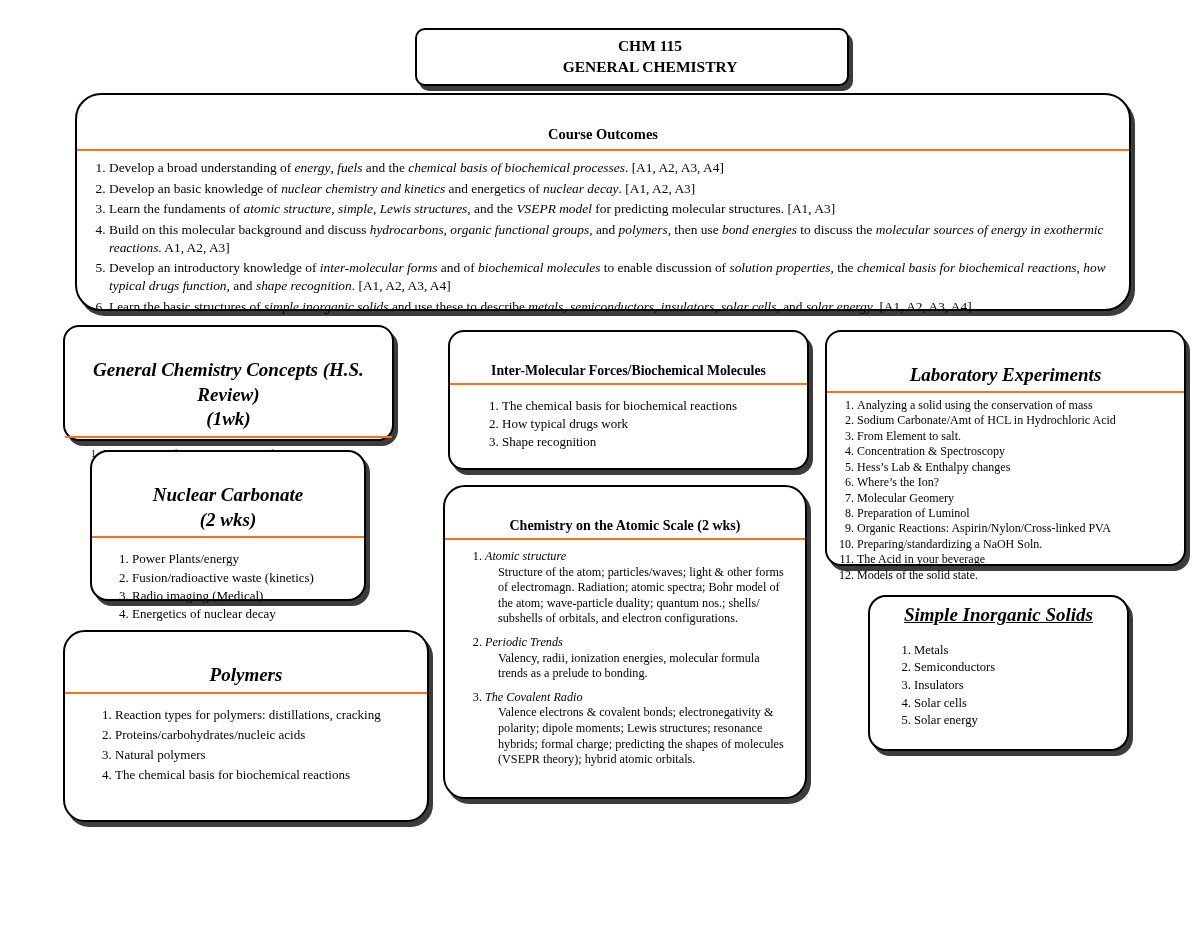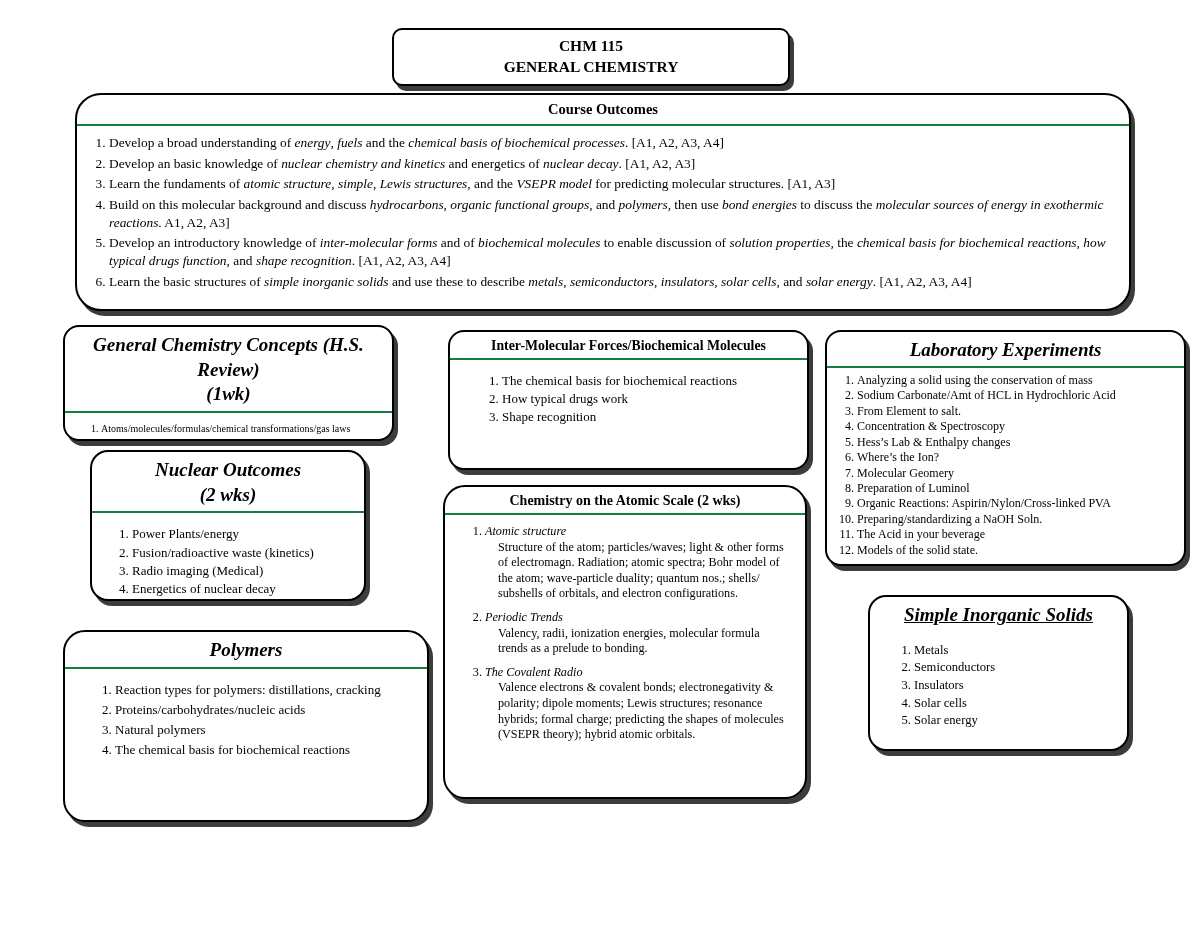--- a/index.html
+++ b/index.html
@@ -17,21 +17,21 @@
     background: #fff;
     border: 2px solid #000;
     box-shadow: 4px 5px 0 0 #3c3c3c;
   }
 
   .btitle {
     font-weight: bold;
     text-align: center;
     padding: 6px 10px 4px 10px;
   }
-  .ruled { border-bottom: 2px solid #15803d; }
+  .ruled { border-bottom: 2px solid #f97316; margin-top: 25px; }
 
   ol { margin: 0; padding: 0; list-style-position: outside; }
   li { margin: 0; }
 
   
   .chm-box { border-radius: 10px; }
   .chm-box .line { font-weight: bold; text-align: center; font-size: 15.5px; line-height: 1.35; }
   .chm-box .inner { padding-top: 6px; }
 
   
@@ -76,21 +76,21 @@
 
   .solids-box { border-radius: 18px; }
   .solids-box .btitle span { text-decoration: underline; }
   .solids-list { margin: 10px 6px 0 0; padding-left: 44px; font-size: 12.6px; line-height: 1.4; }
 </style>
 </head>
 <body>
 
 <div class="canvas">
 
-  <div class="box chm-box" style="left:392px; top:28px; width:394px; height:54px;">
+  <div class="box chm-box" style="left:415px; top:28px; width:394px; height:54px;padding-left:36px;">
     <div class="inner">
       <div class="line">CHM 115</div>
       <div class="line">GENERAL CHEMISTRY</div>
     </div>
   </div>
 
   <div class="box outcomes-box" style="left:75px; top:93px; width:1052px; height:214px;">
     <div class="btitle ruled">Course Outcomes</div>
     <ol class="outcomes-list">
         <li>Develop a broad understanding of <i>energy</i>, <i>fuels</i> and the <i>chemical basis of biochemical processes</i>.  [A1, A2, A3, A4]</li>
@@ -107,21 +107,21 @@
       <div>General Chemistry Concepts (H.S. Review)</div>
       <div class="sub">(1wk)</div>
     </div>
     <ol class="hs-list">
         <li>Atoms/molecules/formulas/chemical transformations/gas laws</li>
       </ol>
   </div>
 
   <div class="box nuclear-box" style="left:90px; top:450px; width:272px; height:147px;">
     <div class="btitle ruled sm-title">
-      <div>Nuclear Outcomes</div>
+      <div>Nuclear Carbonate</div>
       <div class="sub">(2 wks)</div>
     </div>
     <ol class="nuclear-list">
         <li>Power Plants/energy</li>
         <li>Fusion/radioactive waste (kinetics)</li>
         <li>Radio imaging (Medical)</li>
         <li>Energetics of nuclear decay</li>
       </ol>
   </div>
 

